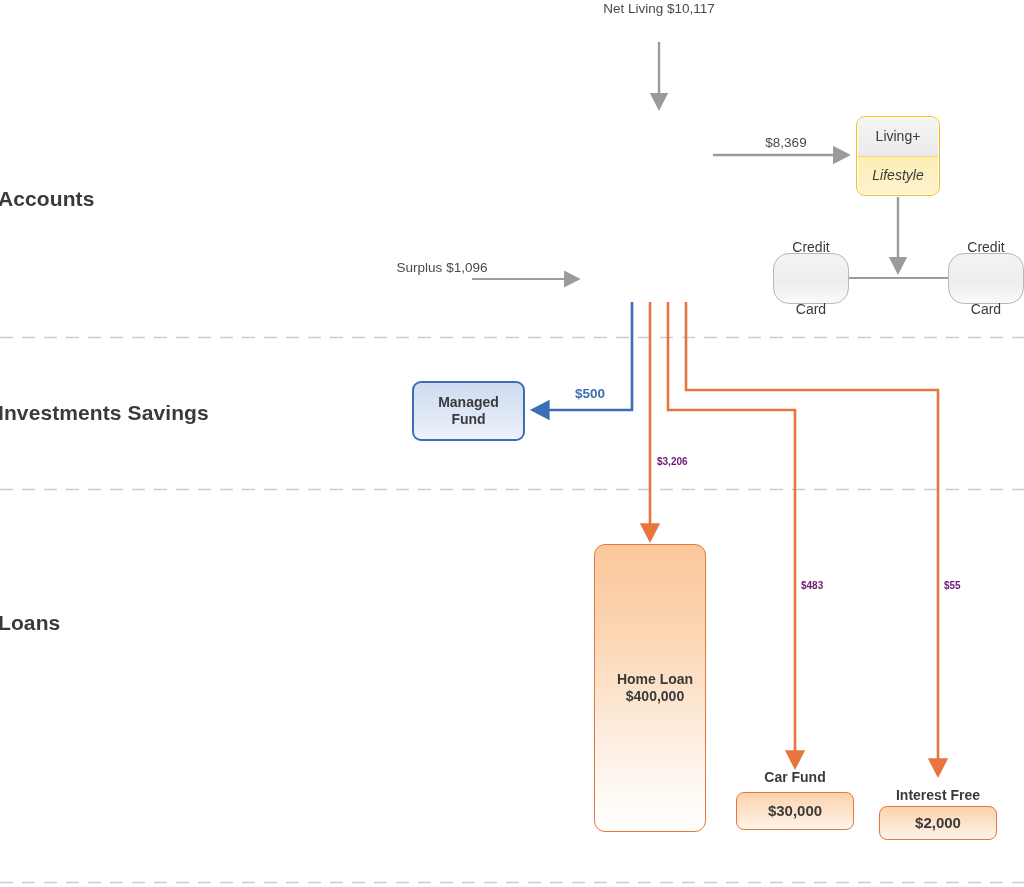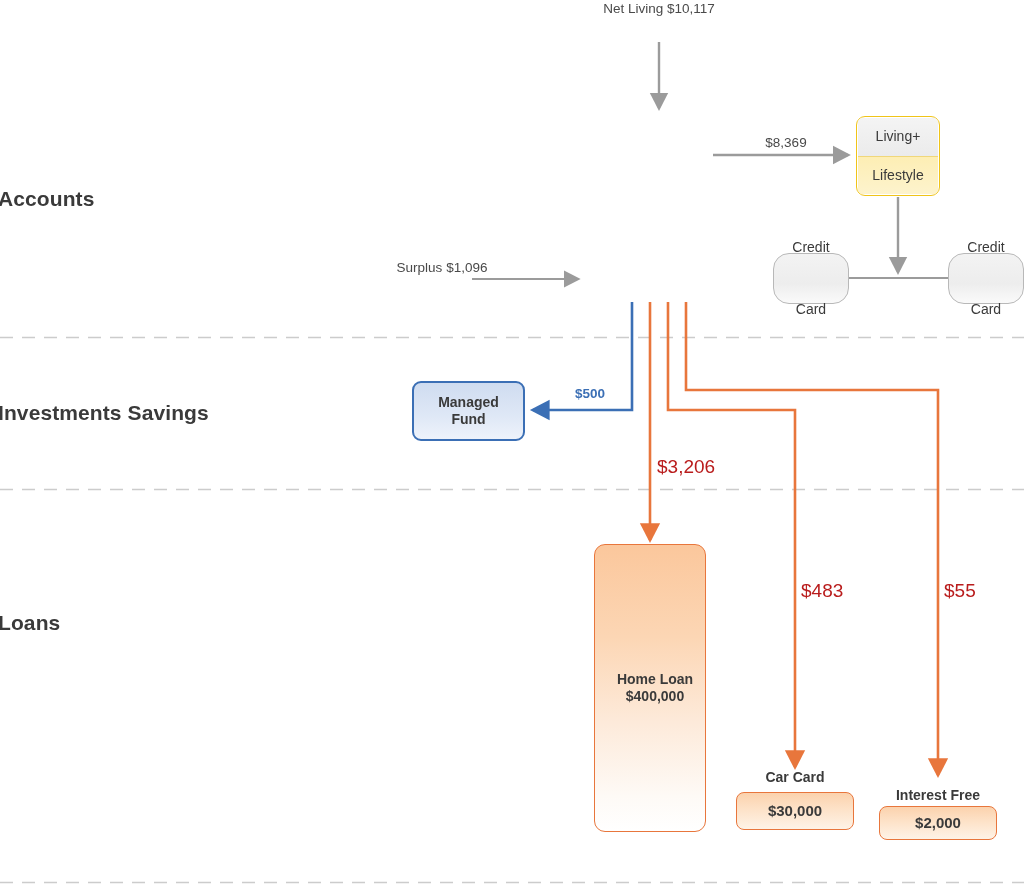--- a/index.html
+++ b/index.html
@@ -62,20 +62,21 @@
     display:flex;align-items:center;justify-content:center;
     background:linear-gradient(180deg,#f4f4f4 0%,#ebebeb 100%);
     border-bottom:1px solid #f0d77a;
     width:100%;
   }
   .n-split .bot{
     flex:1 1 50%;
     display:flex;align-items:center;justify-content:center;
     background:linear-gradient(180deg,#fdeeb4 0%,#fdf3cd 100%);
     width:100%;
+    font-style:italic;
   }
 
   
   .n-blue{
     border:2px solid #3b6fb5;
     border-radius:9px;
     background:linear-gradient(180deg,#cfdcf0 0%,#dfe8f6 60%,#eef3fb 100%);
     font-weight:600;
   }
 
@@ -103,21 +104,21 @@
   }
 
   .edge-label{
     position:absolute;
     font-size:13.5px;
     white-space:nowrap;
     color:#4a4a4a;
     text-align:center;
     line-height:1.3;
   }
-  .edge-label.money-orange{color:#b91c1c;font-weight:400;font-size:19px;}
+  .edge-label.money-orange{color:#701a75;font-weight:700;font-size:10px;}
   .edge-label.money-blue{color:#3b6fb5;font-weight:600;font-size:13.5px;}
 </style>
 </head>
 <body>
 
 <div id="canvas">
 
   <svg class="layer" viewBox="0 0 1024 887">
     <defs>
       <marker id="arrow-grey" markerWidth="9" markerHeight="9" refX="6.4" refY="4.5" orient="auto" markerUnits="strokeWidth">
@@ -200,21 +201,21 @@
   <div class="node n-blue" style="left:412px;top:381px;width:113px;height:60px;">
     <span class="l">Managed</span>
     <span class="l">Fund</span>
   </div>
 
   <div class="node n-orange-tall" style="left:594px;top:544px;width:112px;height:288px;padding-left:10px;">
     <span class="l">Home Loan</span>
     <span class="l">$400,000</span>
   </div>
 
-  <div class="node-caption" style="left:735px;top:769px;width:120px;">Car Card</div>
+  <div class="node-caption" style="left:735px;top:769px;width:120px;">Car Fund</div>
   <div class="node n-orange-pill" style="left:736px;top:792px;width:118px;height:38px;">
     <span class="l">$30,000</span>
   </div>
 
   <div class="node-caption" style="left:875px;top:787px;width:126px;">Interest Free</div>
   <div class="node n-orange-pill" style="left:879px;top:806px;width:118px;height:34px;">
     <span class="l">$2,000</span>
   </div>
 
 </div>

